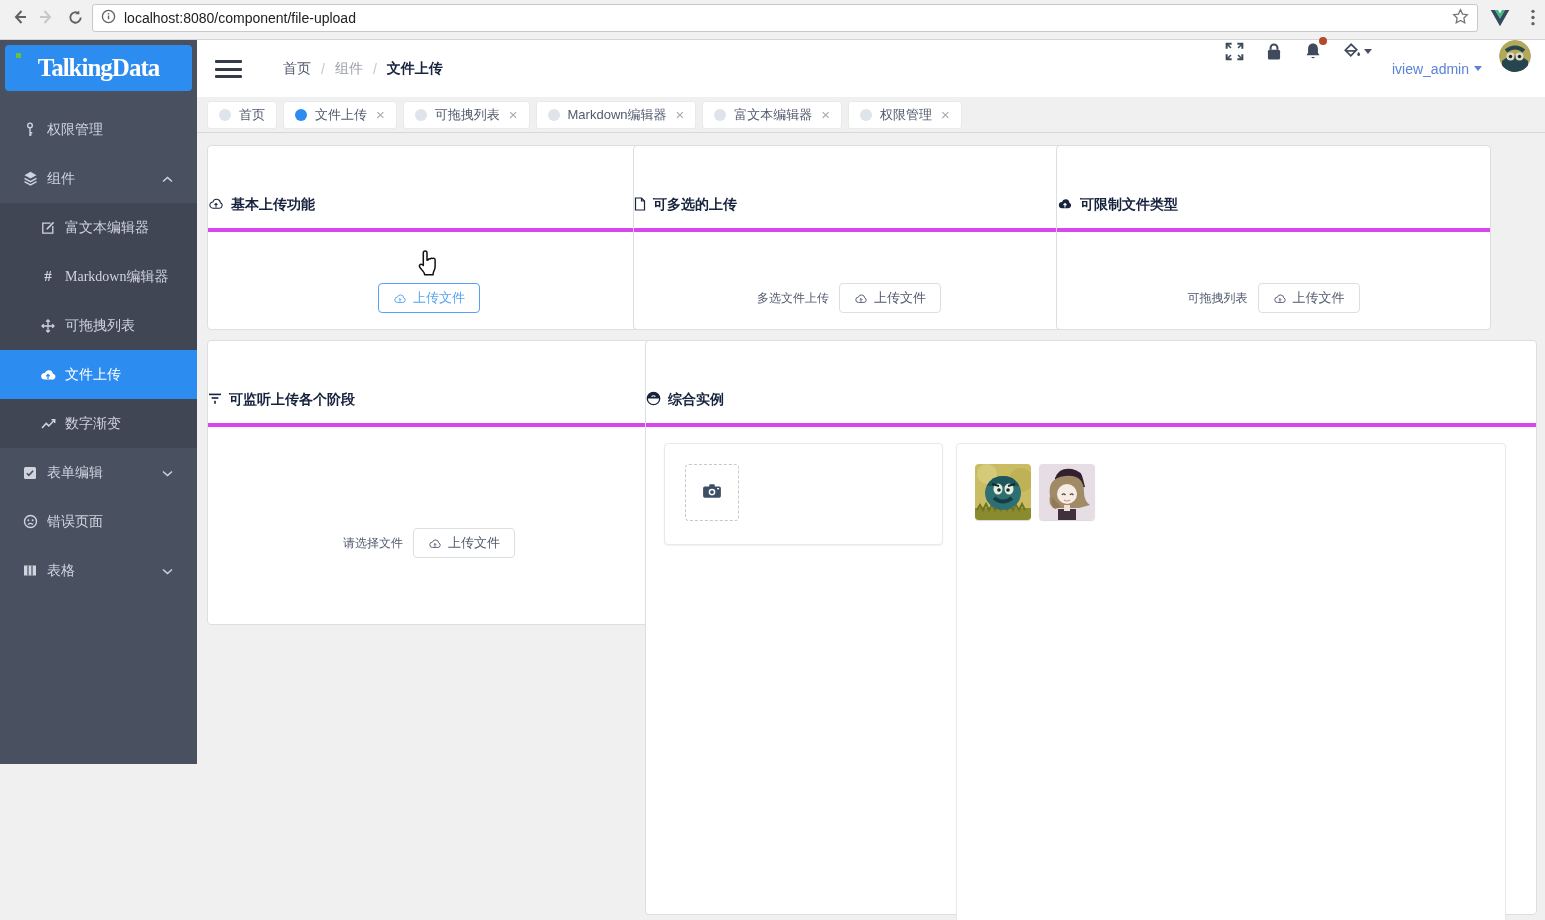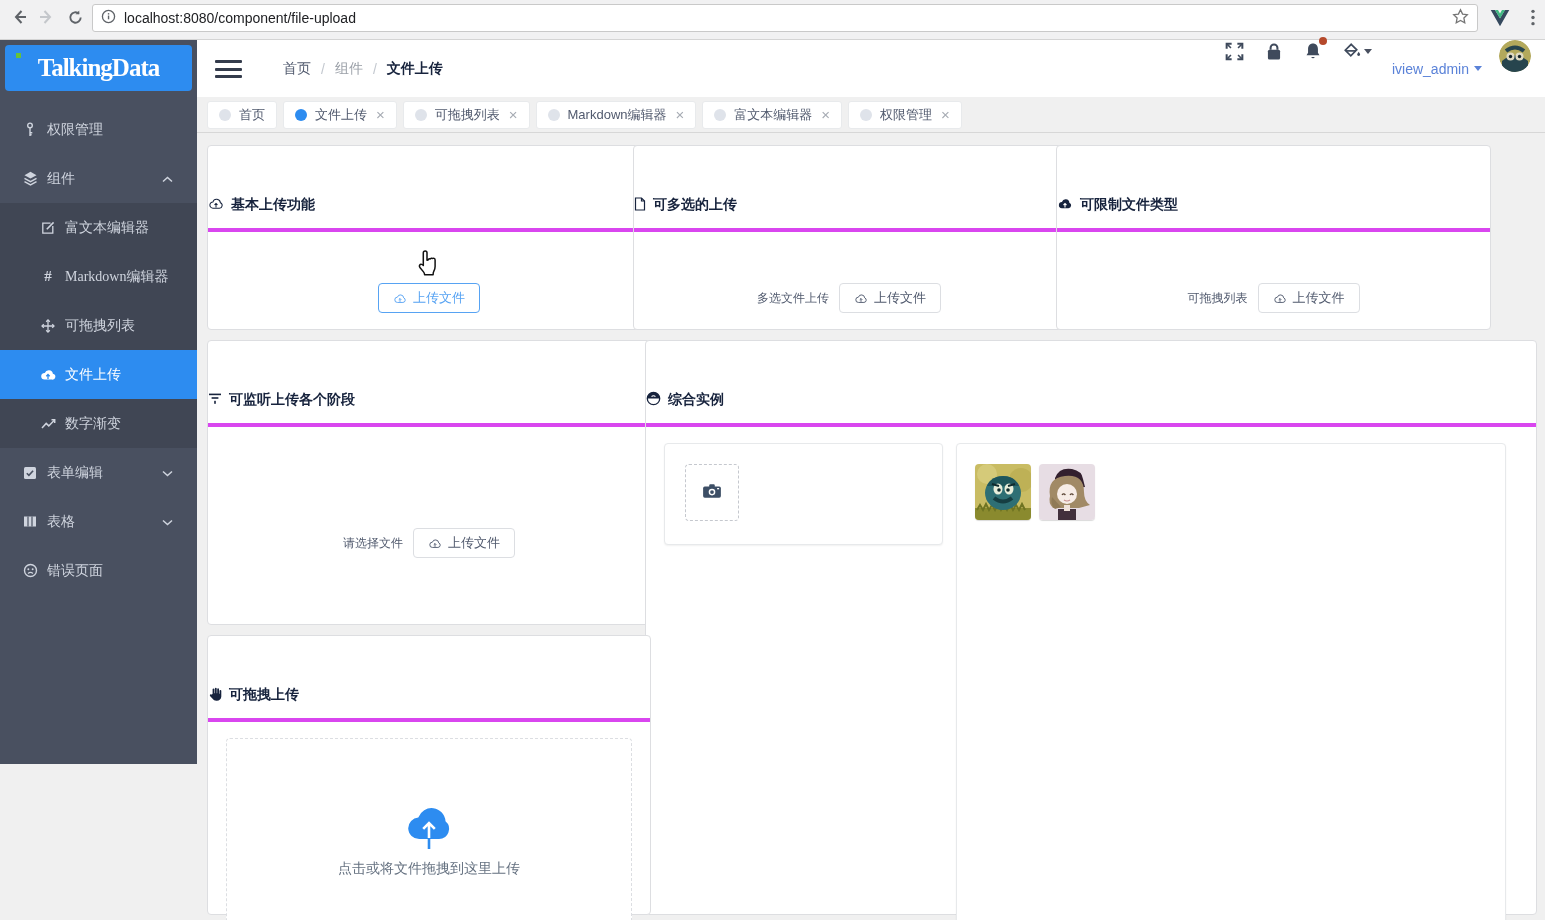--- a/index.html
+++ b/index.html
@@ -234,43 +234,43 @@
       <span>表单编辑</span>
       <span class="chev">
         <svg width="11" height="7" viewBox="0 0 11 7">
             <path d="M1 1.5 5.5 5.5 10 1.5" fill="none" stroke="#cfd4de" stroke-width="1.5"></path>
           </svg>
       </span>
     </div>
 
     <div class="mi">
       <span class="ic">
-        <svg width="14" height="13" viewBox="0 0 14 13">
-            <rect x="1" y="1.5" width="12" height="10" fill="#cfd4de"></rect>
-            <path d="M5 1.5v10M9 1.5v10" stroke="#495060" stroke-width="1.2"></path>
-          </svg>
-      </span>
-      <span>表格</span>
-      <span class="chev">
-        <svg width="11" height="7" viewBox="0 0 11 7">
-            <path d="M1 1.5 5.5 5.5 10 1.5" fill="none" stroke="#cfd4de" stroke-width="1.5"></path>
-          </svg>
-      </span>
-    </div>
-
-    <div class="mi">
-      <span class="ic">
         <svg width="15" height="15" viewBox="0 0 14 14">
             <circle cx="7" cy="7" r="5.6" fill="none" stroke="#cfd4de" stroke-width="1.3"></circle>
             <circle cx="5" cy="5.8" r=".9" fill="#cfd4de"></circle>
             <circle cx="9" cy="5.8" r=".9" fill="#cfd4de"></circle>
             <path d="M4.7 9.8c1.5-1.3 3.1-1.3 4.6 0" fill="none" stroke="#cfd4de" stroke-width="1.2"></path>
           </svg>
       </span>
       <span>错误页面</span>
+    </div>
+
+    <div class="mi">
+      <span class="ic">
+        <svg width="14" height="13" viewBox="0 0 14 13">
+            <rect x="1" y="1.5" width="12" height="10" fill="#cfd4de"></rect>
+            <path d="M5 1.5v10M9 1.5v10" stroke="#495060" stroke-width="1.2"></path>
+          </svg>
+      </span>
+      <span>表格</span>
+      <span class="chev">
+        <svg width="11" height="7" viewBox="0 0 11 7">
+            <path d="M1 1.5 5.5 5.5 10 1.5" fill="none" stroke="#cfd4de" stroke-width="1.5"></path>
+          </svg>
+      </span>
     </div>
   </div>
 </div>
 
 <div class="hdr">
   <div class="burger">
       <div></div>
       <div></div>
       <div></div>
     </div>
@@ -502,41 +502,19 @@
               <path d="M23 31q1.6-2.4 3.4 0M31 31q1.6-2.4 3.4 0" stroke="#5a4434" stroke-width="1.3" fill="none"></path>
               <path d="M25 36q3 2 6 0" stroke="#c98f8f" stroke-width="1.2" fill="none"></path>
               <rect x="19" y="45" width="18" height="11" fill="#42303c"></rect>
               <rect x="25" y="41" width="6" height="6" fill="#f0e2da"></rect>
             </svg>
         </div>
       </div>
     </div>
   </div>
 
-  <div class="card" style="left:10px;top:502px;width:444px;height:280px">
-    <div class="card-h">
-      <span>
-        <svg width="14" height="14" viewBox="0 0 14 14">
-            <path d="M4.6 6.8V2.3c0-.5.4-.9.9-.9s.9.4.9.9v3.9h.5V1.6c0-.5.4-.9.9-.9s.9.4.9.9v4.6h.5V2.2c0-.5.4-.9.9-.9s.9.4.9.9v4.6h.5V3.8c0-.5.4-.9.9-.9s.9.4.9.9v5.6c0 2.4-2 4.4-4.4 4.4h-.6c-1.5 0-2.9-.8-3.7-2L2 8.9c-.3-.5-.2-1.1.3-1.4.4-.3 1-.2 1.4.2z" fill="#17233d"></path>
-          </svg>
-      </span>
-      <span>可拖拽上传</span>
-    </div>
-    <div class="card-b" style="height:227px">
-      <div class="dropzone">
-        <span>
-          <svg width="54" height="48" viewBox="0 0 54 48">
-              <path d="M43.5 19.2A14 14 0 0 0 16.3 15.5 10.8 10.8 0 0 0 6.2 26.3 11 11 0 0 0 17.2 37h19.5a10.1 10.1 0 0 0 6.8-17.8z" fill="#2d8cf0"></path>
-              <path d="M27 36V21M21.2 26.8 27 21l5.8 5.8" fill="none" stroke="#fff" stroke-width="2.6"></path>
-              <path d="M27 37v10" stroke="#2d8cf0" stroke-width="2.6"></path>
-            </svg>
-        </span>
-        <span class="drop-hint">点击或将文件拖拽到这里上传</span>
-      </div>
-    </div>
-  </div>
 </div>
 
 <div class="cursor">
   <svg width="24" height="30" viewBox="0 0 24 30">
       <path d="M9.2 2c1 0 1.8.8 1.8 1.8v7.4l1.1-.2c.3-1 1.3-1.4 2.2-1 .4-.7 1.5-1 2.3-.5.7-.5 2.5-.2 2.5 1.5v6.6c0 2-.5 3.2-1.2 4.4-.6 1.1-.8 2.3-.8 3.8H8.6c0-1-.4-2.1-1.3-3.2l-3.2-3.9c-1.6-1.9-.1-3.8 1.6-3.3.6.2 1.1.6 1.6 1.1V3.8C7.3 2.8 8.2 2 9.2 2z" fill="#fff" stroke="#111" stroke-width="1.5" stroke-linejoin="round"></path>
     </svg>
 </div>
 
 </body></html>

